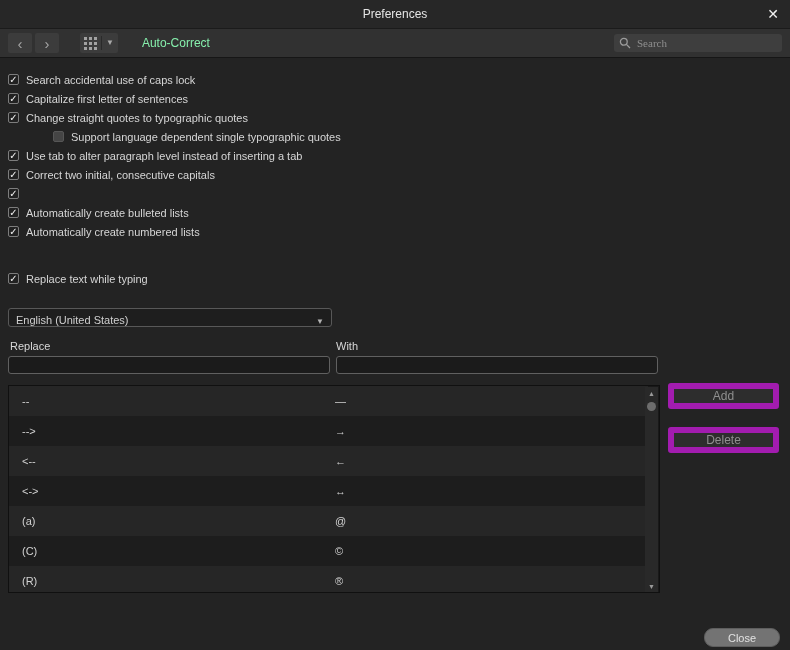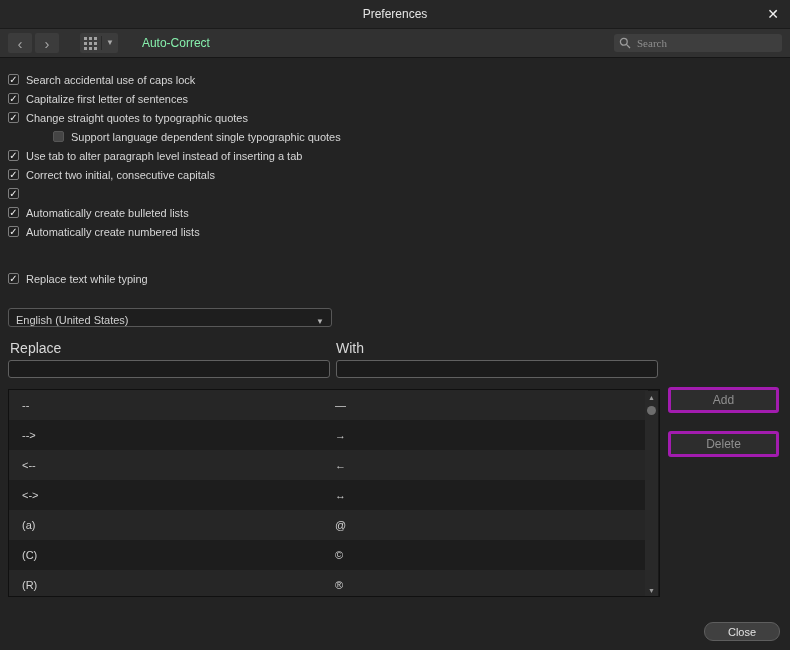--- a/index.html
+++ b/index.html
@@ -57,21 +57,21 @@
   }
   .checkbox.unchecked{background:#454545;border-color:#565656;}
   .opt-label{color:#d6d6d6;}
   .rwt-row{margin-top:28px;}
   .lang-select{
     margin-top:20px;width:324px;height:19px;box-sizing:border-box;
     background:#1e1e1e;border:1px solid #585858;border-radius:3px;
     display:flex;align-items:flex-end;padding:0 7px;color:#d0d0d0;
   }
   .lang-caret{margin-left:auto;color:#b2b2b2;font-size:8px;}
-  .col-labels{display:flex;margin-top:13px;font-size:14px;color:#d8d8d8;}
+  .col-labels{display:flex;margin-top:13px;font-size:11px;color:#d8d8d8;}
   .col-labels .lab{width:326px;padding-left:2px;box-sizing:border-box;}
   .inputs-row{display:flex;gap:6px;margin-top:4px;}
   .text-field{
     width:322px;height:18px;box-sizing:border-box;background:#1b1b1b;
     border:1px solid #606060;border-radius:3px;color:#d8d8d8;
     padding:0 5px;font-size:11px;font-family:"Liberation Sans",sans-serif;outline:none;
   }
   
   .table-wrap{position:relative;margin-top:11px;height:208px;}
   .subst-table{
@@ -90,26 +90,26 @@
   }
   .scroll-arrow{
     height:13px;width:100%;display:flex;align-items:center;justify-content:center;
     color:#9a9a9a;font-size:7px;
   }
   .scroll-arrow.down{margin-top:auto;}
   .scroll-thumb{width:9px;height:9px;border-radius:50%;background:#6d6d6d;margin-top:2px;}
   .btn-col{position:absolute;top:-2px;right:1px;display:flex;flex-direction:column;gap:18px;}
   .side-btn{
     width:111px;height:26px;box-sizing:border-box;background:#2d2d2d;
-    border:3px solid #a21caf;border-radius:3px;color:#8f8f8f;font-size:12px;
+    border:6px solid #a21caf;border-radius:3px;color:#8f8f8f;font-size:12px;
     display:flex;align-items:center;justify-content:center;
   }
   .footer-btn{
-    position:absolute;right:10px;bottom:9px;width:76px;height:19px;box-sizing:border-box;
-    background:#404040;border:1px solid #5e5e5e;border-radius:9px;color:#e2e2e2;
+    position:absolute;right:10px;bottom:3px;width:76px;height:19px;box-sizing:border-box;
+    background:#737373;border:1px solid #5e5e5e;border-radius:9px;color:#e2e2e2;
     font-size:11px;display:flex;align-items:center;justify-content:center;
   }
   svg{display:block;}
 </style>
 </head>
 <body>
 
 <div class="window">
 
   <div class="titlebar">

